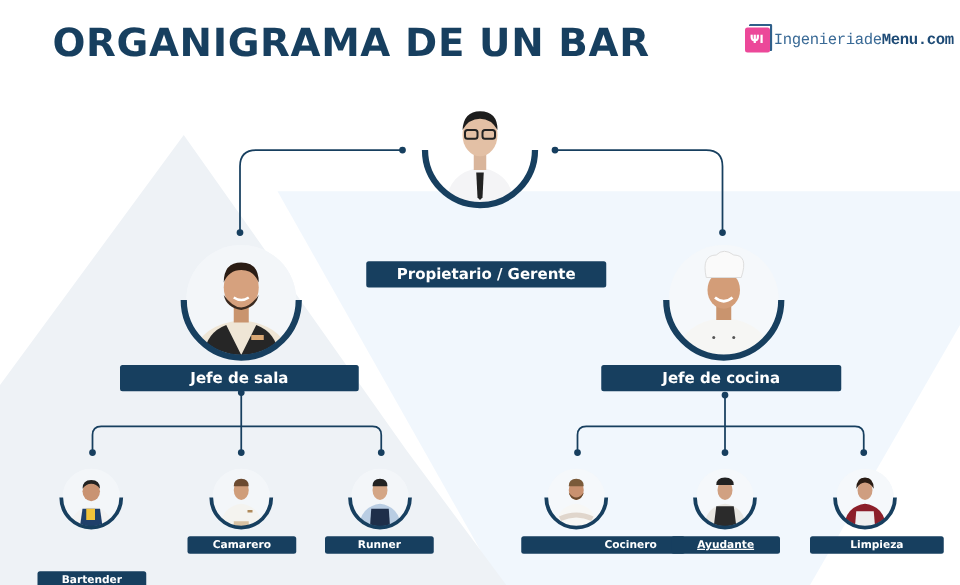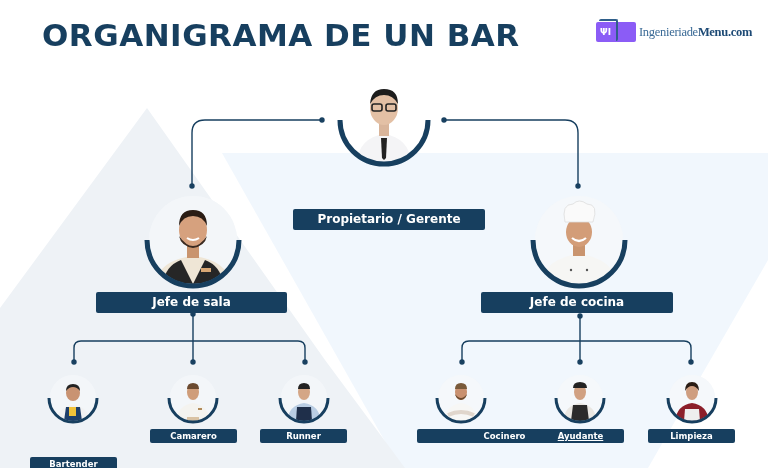--- a/index.html
+++ b/index.html
@@ -1,23 +1,23 @@
 <!DOCTYPE html>
 <html><head>
 <meta charset="utf-8">
 <style>
   html,body{margin:0;padding:0;}
   body{width:768px;height:468px;position:relative;overflow:hidden;background:#ffffff;font-family:"DejaVu Sans","Liberation Sans",sans-serif;}
   .bg{position:absolute;left:0;top:0;width:768px;height:468px;}
   .title{position:absolute;left:42px;top:17px;font-family:"DejaVu Sans",sans-serif;font-weight:bold;font-size:31px;letter-spacing:0.5px;color:#173f5f;line-height:36px;white-space:nowrap;}
   .logo{position:absolute;left:596px;top:22px;display:flex;align-items:center;gap:3px;}
-  .logo-icon{width:40px;height:20px;background:#8b5cf6;border-radius:2px;position:relative;}
+  .logo-icon{width:20px;height:20px;background:#ec4899;border-radius:2px;position:relative;}
   .logo-icon:before{content:"";position:absolute;left:3px;top:-3px;width:17px;height:20px;border:2px solid #2f5f8a;border-left:none;border-bottom:none;border-radius:2px;}
   .logo-icon span{position:absolute;left:4px;top:5px;color:#fff;font-size:9px;line-height:10px;font-weight:bold;}
-  .logo-text{font-family:Liberation Serif, serif;font-size:12.5px;color:#3a6a96;letter-spacing:-0.3px;}
+  .logo-text{font-family:Liberation Mono, monospace;font-size:12.5px;color:#3a6a96;letter-spacing:-0.3px;}
   .logo-text b{color:#1d4a75;}
   .lines{position:absolute;left:0;top:0;width:768px;height:468px;}
   .node{position:absolute;}
   .avatar{position:absolute;border-radius:50%;background:#f3f6f9;overflow:hidden;}
   .avatar svg{width:100%;height:100%;display:block;}
   .ring{position:absolute;}
   .label{position:absolute;background:#173f5f;color:#ffffff;font-weight:bold;text-align:center;border-radius:2px;white-space:nowrap;}
   .l-big{height:21px;line-height:21px;font-size:12px;}
   .l-small{height:14px;line-height:14px;font-size:8.5px;}
 </style>
@@ -207,14 +207,14 @@
         <rect width="46" height="46" fill="#f5f8fb"></rect>
         <path d="M6,46 Q8,30 23,28 Q38,30 40,46 Z" fill="#8c1f2a"></path>
         <path d="M15,46 L16,34 L30,34 L31,46 Z" fill="#eeeeee"></path>
         <ellipse cx="23" cy="17" rx="6" ry="8" fill="#cf9e80"></ellipse>
         <path d="M16,16 Q16,7 23,7 Q30,7 30,16 Q27,11 23,11 Q19,11 16,16 Z" fill="#2a1c14"></path>
       </svg>
   </div>
   <svg class="ring" style="left:665px;top:371px;width:54px;height:54px;" viewBox="0 0 54 54">
       <path d="M3,27 A24,24 0 0 0 51,27" fill="none" stroke="#173f5f" stroke-width="3"></path>
     </svg>
-  <div class="label l-small" style="left:648px;top:429px;width:87px;">Limpieza</div>
+  <div class="label l-small" style="left:648px;top:429px;width:107px;">Limpieza</div>
 </div>
 
 </body></html>

